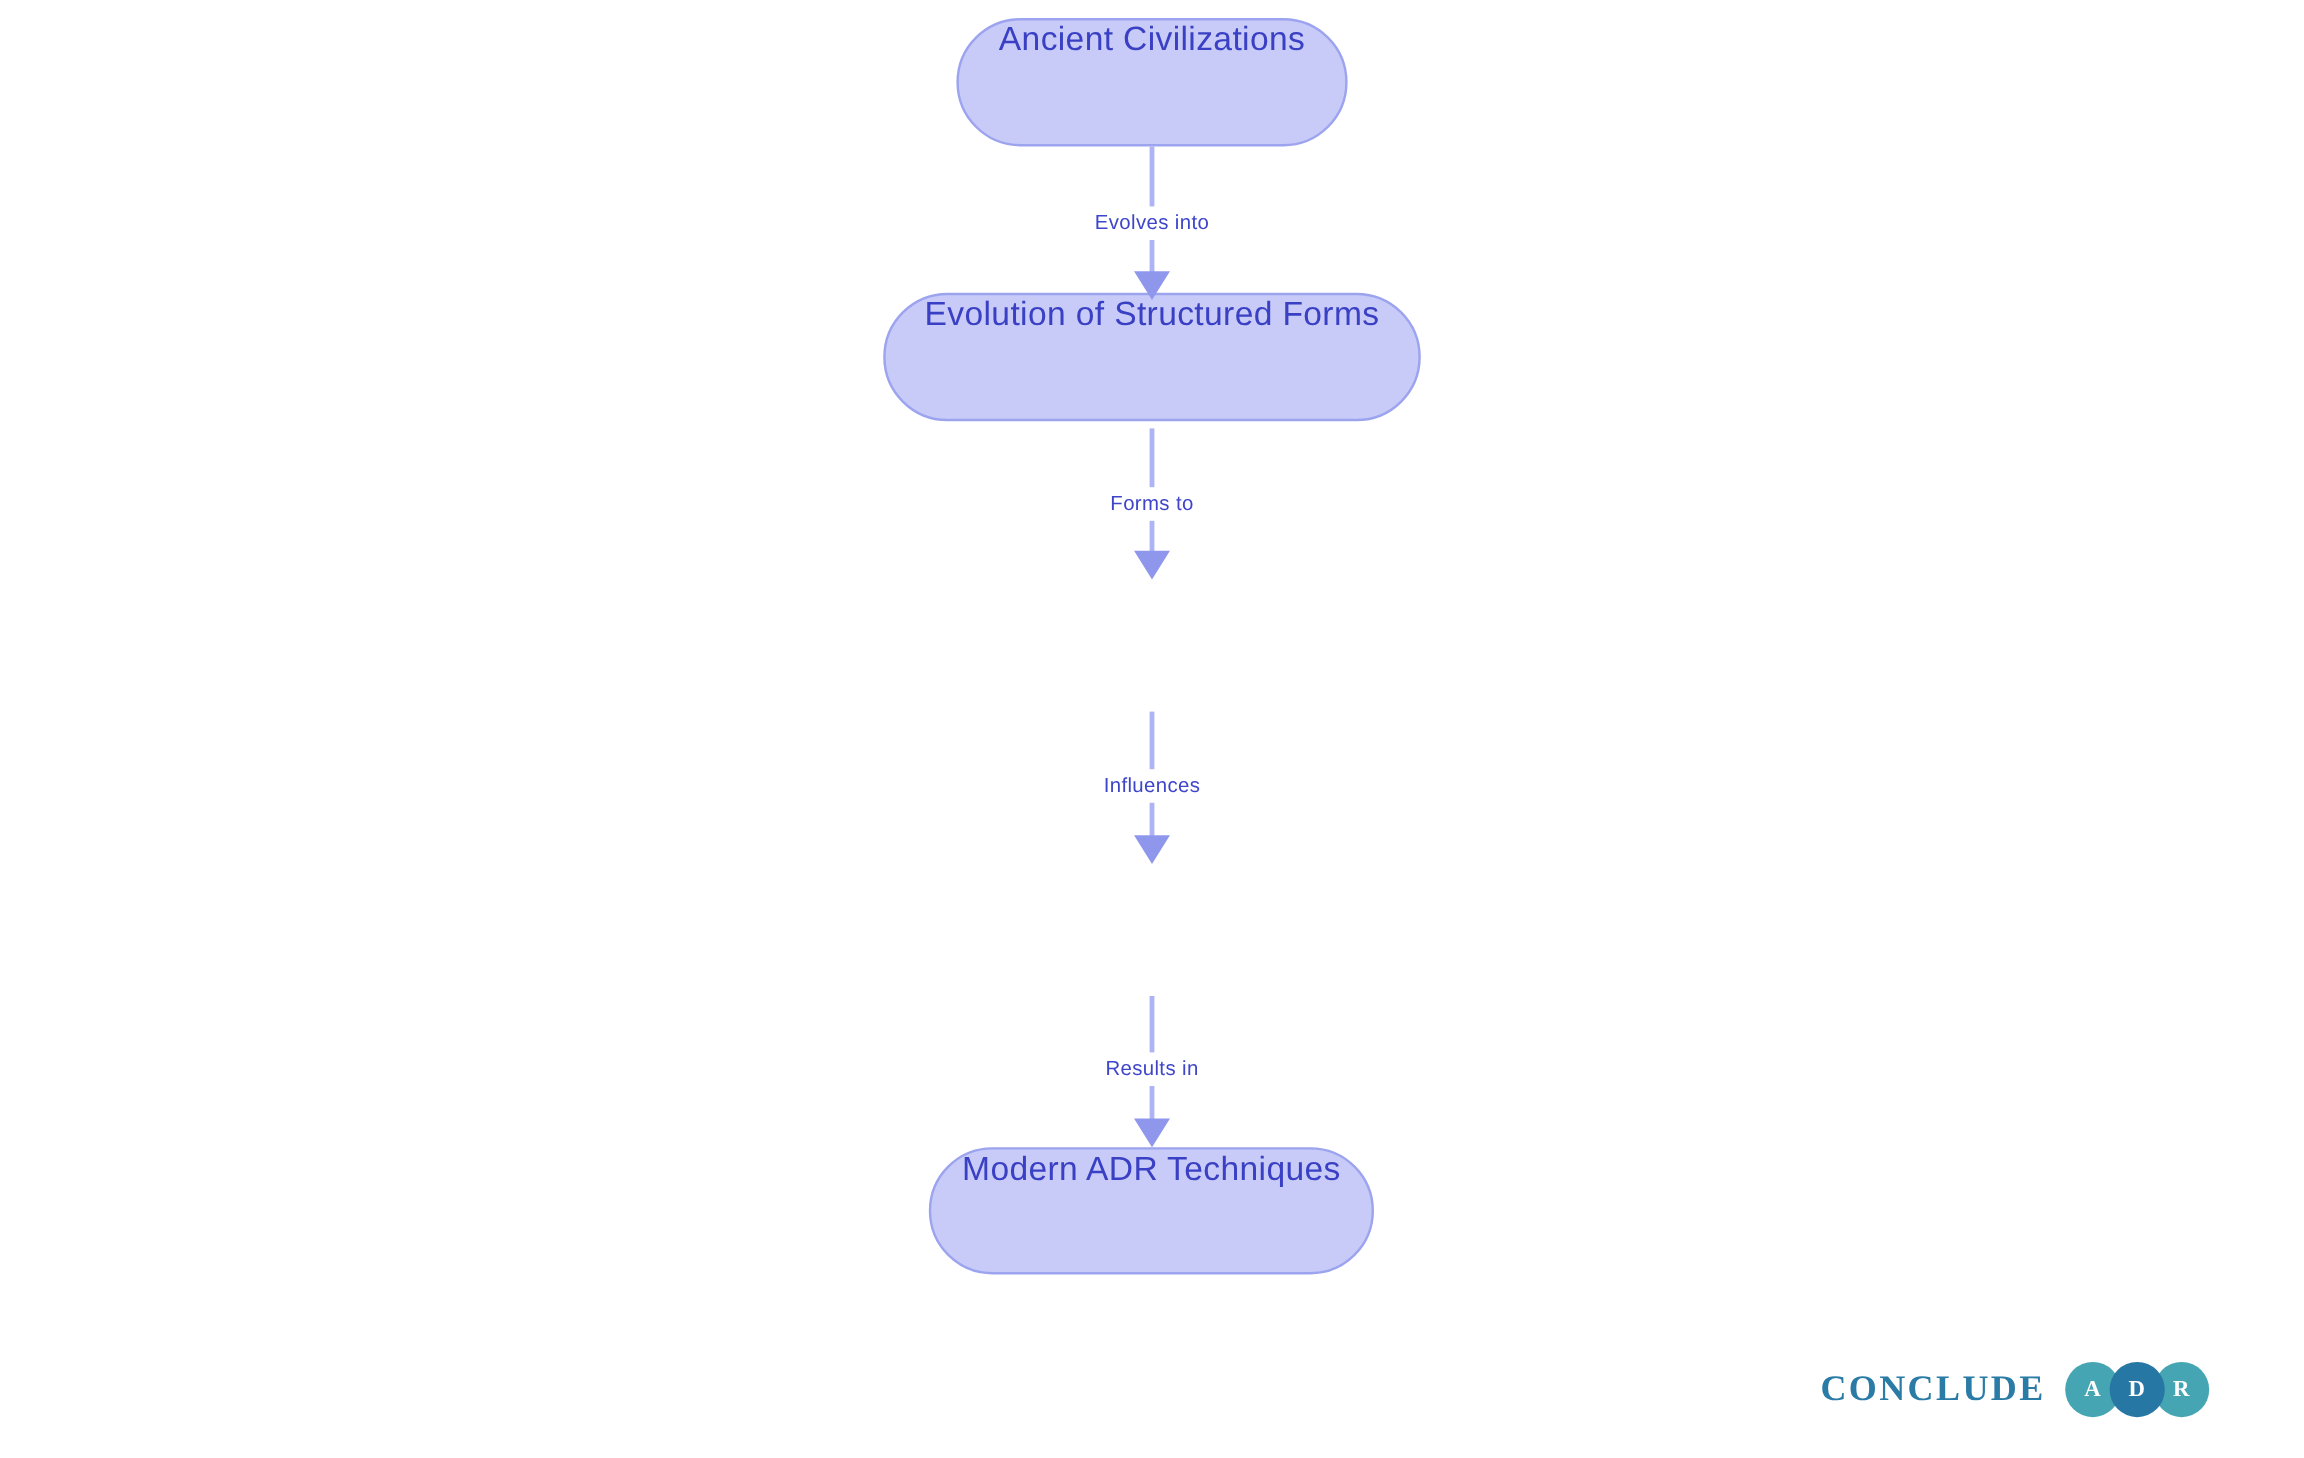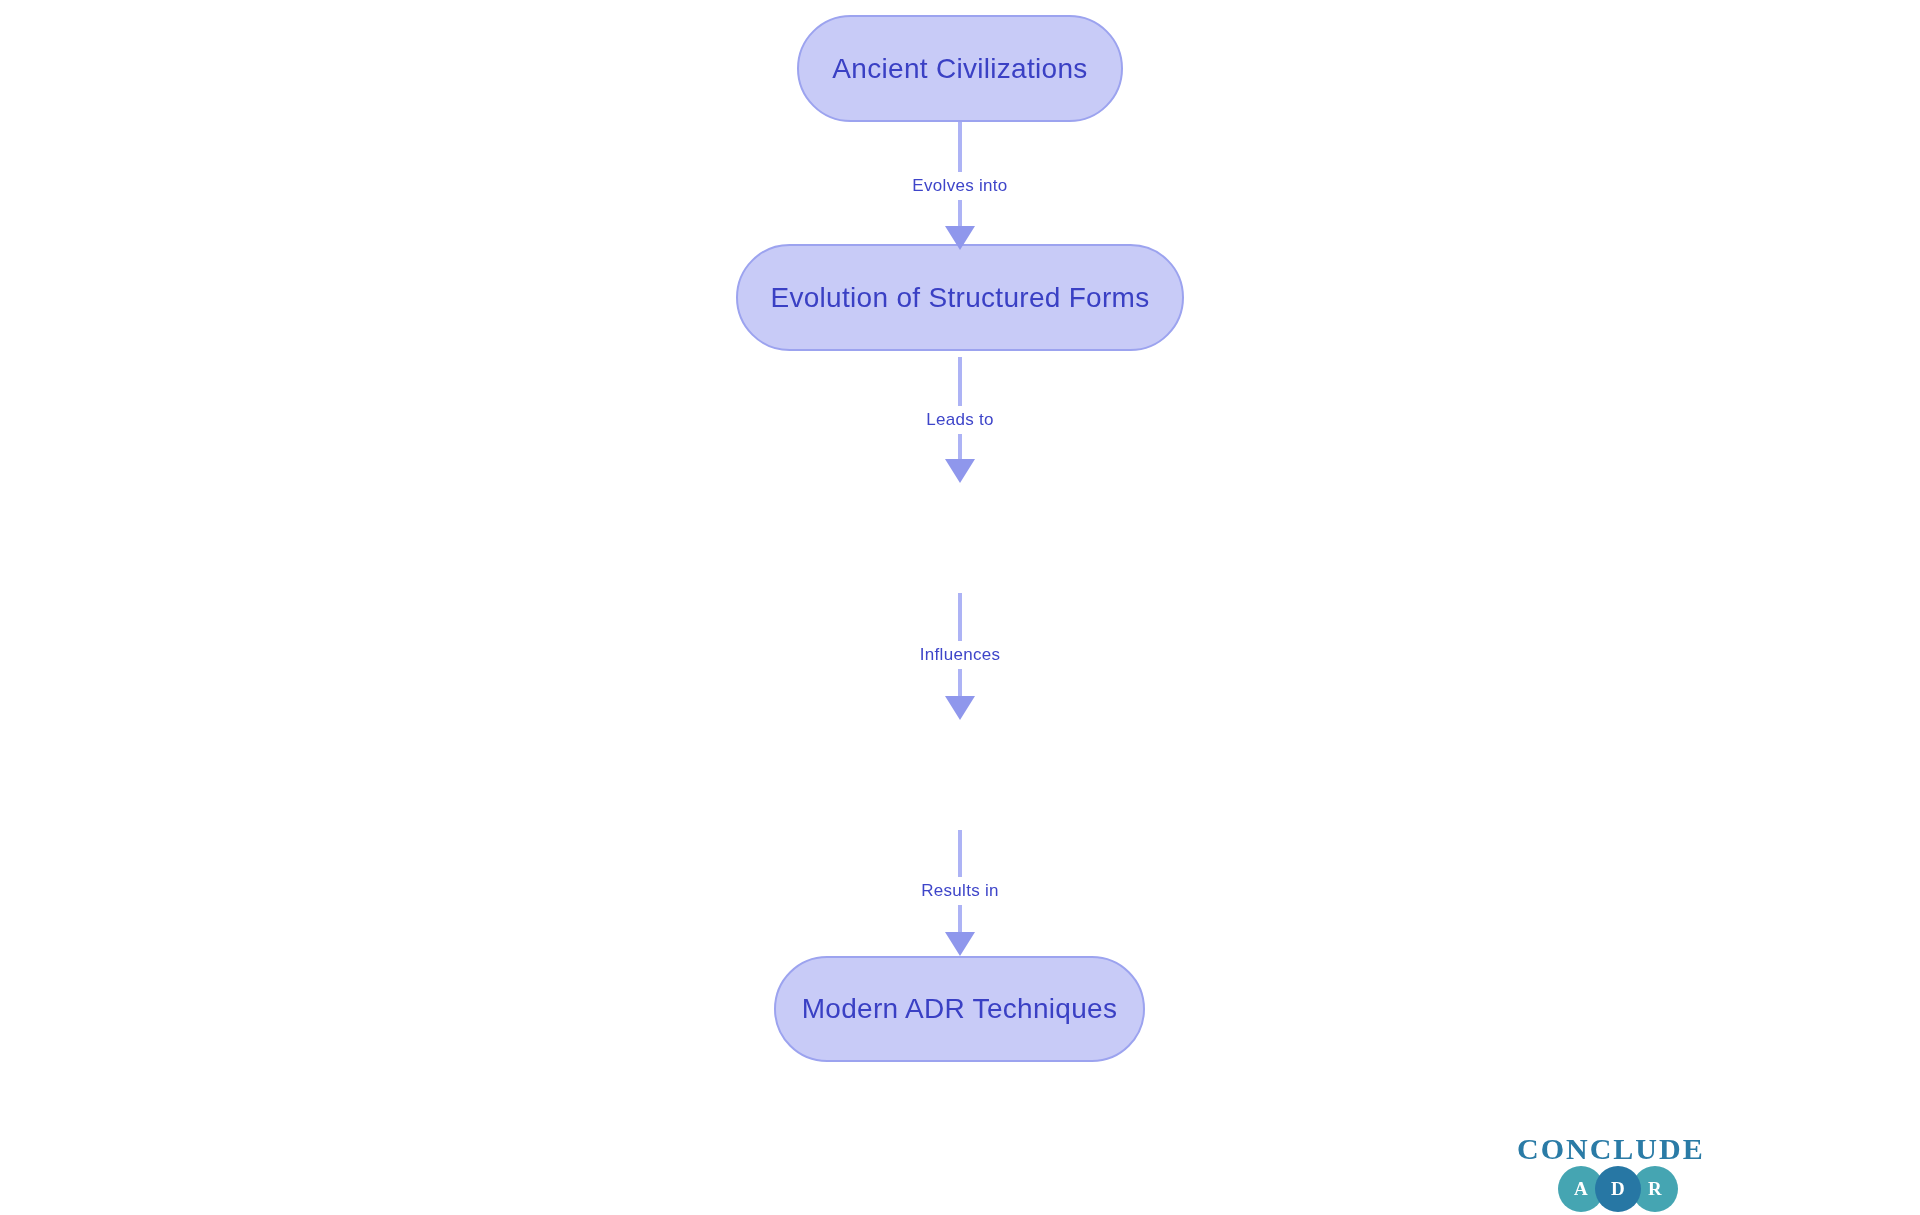--- a/index.html
+++ b/index.html
@@ -22,21 +22,21 @@
     position: relative;
     width: 1920px;
     height: 1215px;
     background: var(--background, #fff);
     overflow: hidden;
   }
 
   .node {
     position: absolute;
     display: flex;
-    align-items: center;
+    align-items: flex-start;
     justify-content: center;
     background: var(--node-fill, #c8cbf7);
     border: 2px solid var(--node-border, #9ca3ef);
     border-radius: 60px;
     color: var(--node-text, #3a40c4);
     font-size: 28px;
     letter-spacing: 0.3px;
     white-space: nowrap;
   }
 
@@ -68,21 +68,20 @@
     z-index: 1;
   }
 
   .logo {
     position: absolute;
     left: 1517px;
     top: 1132px;
     height: 52px;
     display: flex;
     align-items: center;
-    flex-direction: column;
   }
   .logo-wordmark {
     font-family: "Liberation Serif", "DejaVu Serif", serif;
     font-weight: bold;
     font-size: 30px;
     letter-spacing: 2px;
     color: var(--logo-text, #2a7ba6);
     margin-right: 16px;
   }
   .logo-badges { position: relative; width: 122px; height: 46px; }
@@ -115,21 +114,21 @@
 
   <div class="edge-line" style="left:958px; top:122px; height:106px;"></div>
   <div class="edge-label" style="left:960px; top:186px;">Evolves into</div>
   <div class="arrowhead" style="left:945px; top:226px;"></div>
 
   <div class="node" style="left:736px; top:244px; width:448px; height:107px;">
     <span>Evolution of Structured Forms</span>
   </div>
 
   <div class="edge-line" style="left:958px; top:357px; height:105px;"></div>
-  <div class="edge-label" style="left:960px; top:420px;">Leads to</div>
+  <div class="edge-label" style="left:960px; top:420px;">Forms to</div>
   <div class="arrowhead" style="left:945px; top:459px;"></div>
 
 
   <div class="edge-line" style="left:958px; top:593px; height:106px;"></div>
   <div class="edge-label" style="left:960px; top:655px;">Influences</div>
   <div class="arrowhead" style="left:945px; top:696px;"></div>
 
 
   <div class="edge-line" style="left:958px; top:830px; height:105px;"></div>
   <div class="edge-label" style="left:960px; top:891px;">Results in</div>

